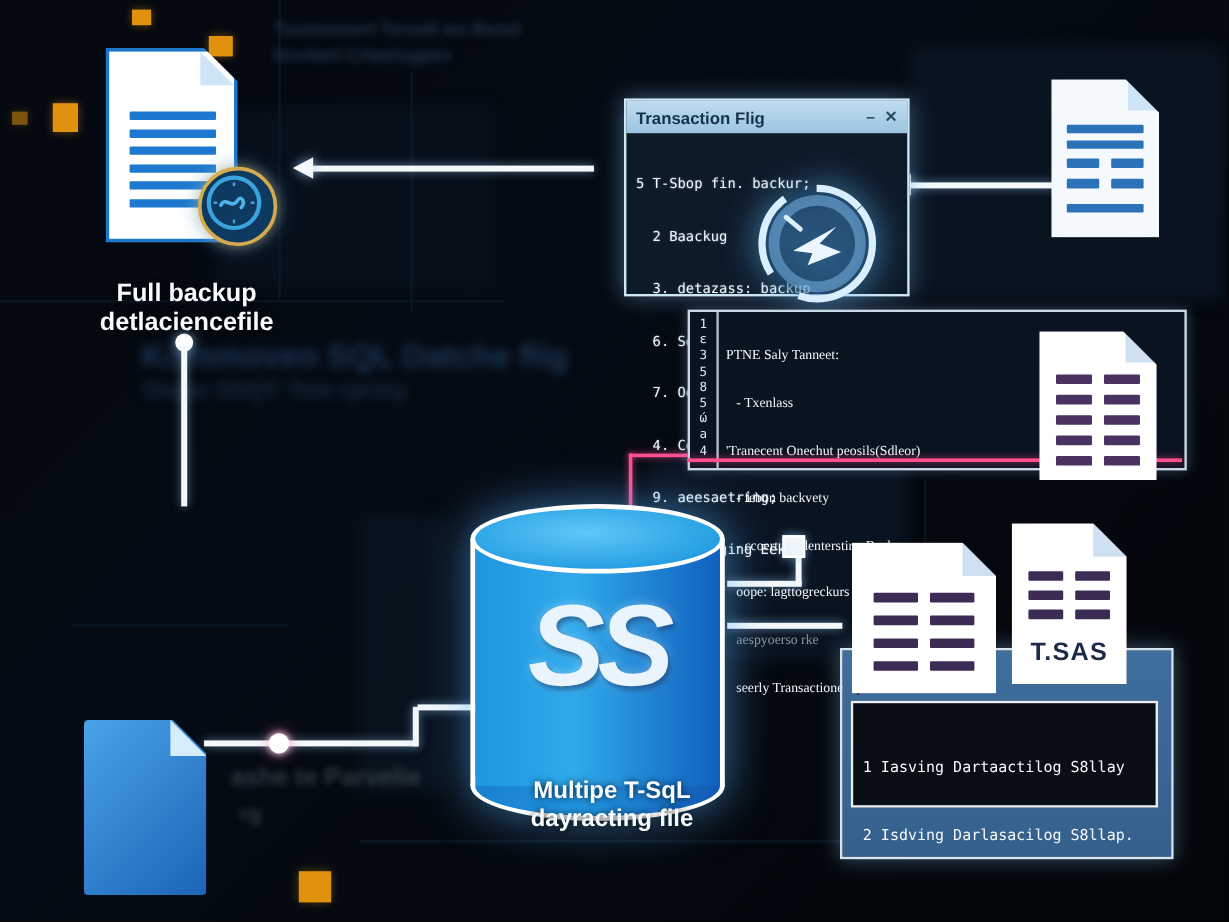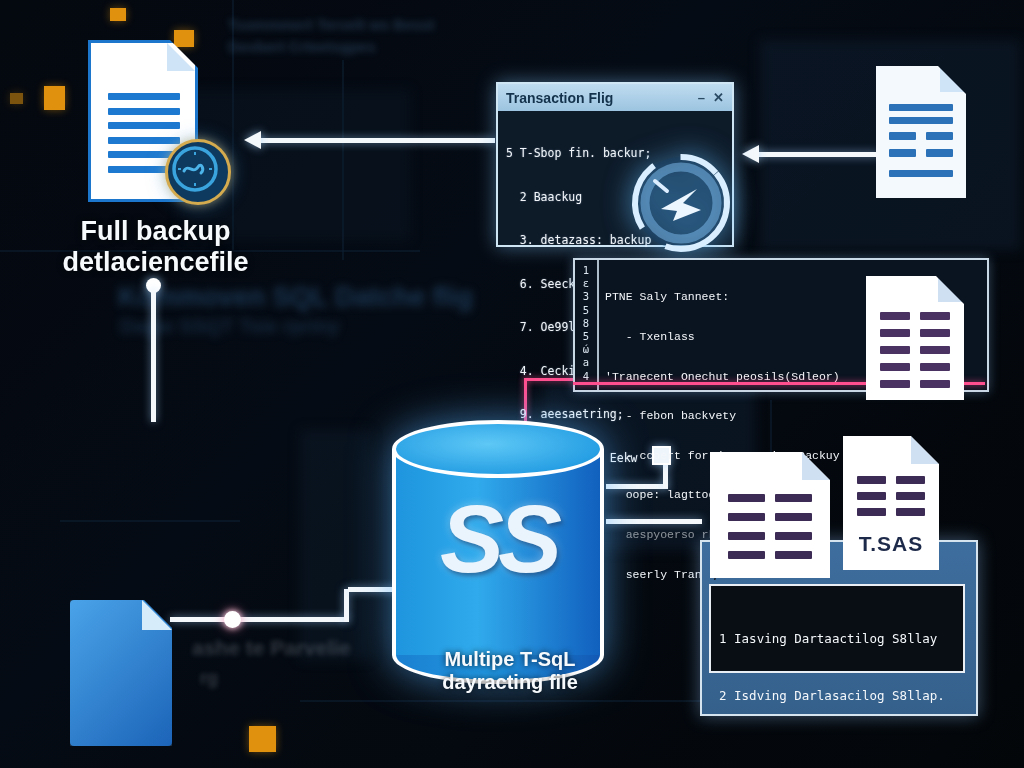--- a/index.html
+++ b/index.html
@@ -25,35 +25,35 @@
   .doc{position:absolute;background:#ffffff;}
   .fold{position:absolute;top:0;right:0;width:0;height:0;}
   .cut{clip-path:polygon(0 0,calc(100% - 28px) 0,100% 28px,100% 100%,0 100%);}
   .glowB{filter:drop-shadow(0 0 16px rgba(120,190,255,.75));}
   .glowP{filter:drop-shadow(0 0 14px rgba(255,60,140,.85));}
   .bars{position:absolute;display:flex;flex-direction:column;justify-content:space-between;}
   .bar{border-radius:1px;}
   .cols{position:absolute;display:grid;grid-template-columns:1fr 1fr;column-gap:10px;row-gap:9px;}
   .colbar{height:8px;border-radius:1px;}
   
-  #twin{left:496px;top:82px;width:234px;height:161px;border:2px solid #cfe6f5;
+  #twin{left:520px;top:82px;width:234px;height:161px;border:2px solid #cfe6f5;
         box-shadow:0 0 18px rgba(130,200,255,.45);background:#0d1a28;}
   #twin-titlebar{height:27px;background:linear-gradient(180deg,#bfdcf0,#9cc4e0);
         display:flex;align-items:center;color:#14324b;font-size:14px;font-weight:bold;padding:0 8px;}
   #twin-title{flex:1;}
   .twin-btn{color:#2a4a63;font-size:13px;margin-left:8px;cursor:default;}
   #twin-body{padding:6px 8px;color:#f2f6fa;font-family:"DejaVu Sans Mono",monospace;
         font-size:11.5px;line-height:14.5px;white-space:pre;text-shadow:0 0 2px rgba(200,230,255,.4);}
   
   #codeblk{left:573px;top:258px;width:412px;height:130px;background:#0a1320;
         border:2px solid #c9d9e6;box-shadow:0 0 10px rgba(140,190,240,.35);display:flex;}
   #codeblk .gutter{width:22px;border-right:2px solid #aebecb;color:#dce8f2;
         font-family:"DejaVu Sans Mono",monospace;font-size:10.5px;line-height:13.2px;
         text-align:center;padding-top:4px;}
-  #codeblk .codelines{flex:1;padding:4px 6px;color:#f4f7fa;font-family:Liberation Mono, monospace;
+  #codeblk .codelines{flex:1;padding:4px 6px;color:#f4f7fa;font-family:Liberation Serif, serif;
         font-size:11.5px;line-height:13.2px;white-space:pre;}
   .dimline{opacity:.55;}
   
   #logpanel{left:700px;top:540px;width:274px;height:172px;border:2px solid #d5e4ef;
         background:linear-gradient(180deg,#3e6e9e,#35608c);box-shadow:0 0 16px rgba(150,200,255,.4);}
   #logpanel .hglyph{position:absolute;left:10px;top:24px;color:#141c28;font-size:16px;font-style:italic;}
   #logcode{position:absolute;left:7px;top:42px;width:256px;height:89px;background:#090e15;
         border:2px solid #e8eef4;color:#f5f8fb;font-family:"DejaVu Sans Mono",monospace;
         font-size:12.5px;line-height:19px;padding:5px 8px;white-space:pre;box-sizing:border-box;}
   
@@ -145,21 +145,21 @@
   <div class="abs" id="clockbadge">
     <svg width="54" height="54" viewBox="-27 -27 54 54" style="position:absolute;left:0;top:0;">
       <circle r="21" fill="none" stroke="#3aa4de" stroke-width="3.5"></circle>
       <line x1="-14" y1="0" x2="-17" y2="0" stroke="#3aa4de" stroke-width="2"></line>
       <line x1="14" y1="0" x2="17" y2="0" stroke="#3aa4de" stroke-width="2"></line>
       <line x1="0" y1="-14" x2="0" y2="-17" stroke="#3aa4de" stroke-width="2"></line>
       <line x1="0" y1="14" x2="0" y2="17" stroke="#3aa4de" stroke-width="2"></line>
       <path d="M -11 2 C -7 -6 -2 6 3 -2 C 6 -7 10 0 6 4" fill="none" stroke="#4db4ea" stroke-width="3" stroke-linecap="round"></path>
     </svg>
   </div>
-  <div class="cap" style="left:48px;top:216px;width:215px;font-size:27px;">
+  <div class="cap" style="left:48px;top:233px;width:215px;font-size:21px;">
     <div>Full backup</div>
     <div>detlaciencefile</div>
   </div>
 
   <div class="abs" id="twin">
     <div id="twin-titlebar">
       <span id="twin-title">Transaction Flig</span>
       <span class="twin-btn">–</span>
       <span class="twin-btn">✕</span>
     </div>

